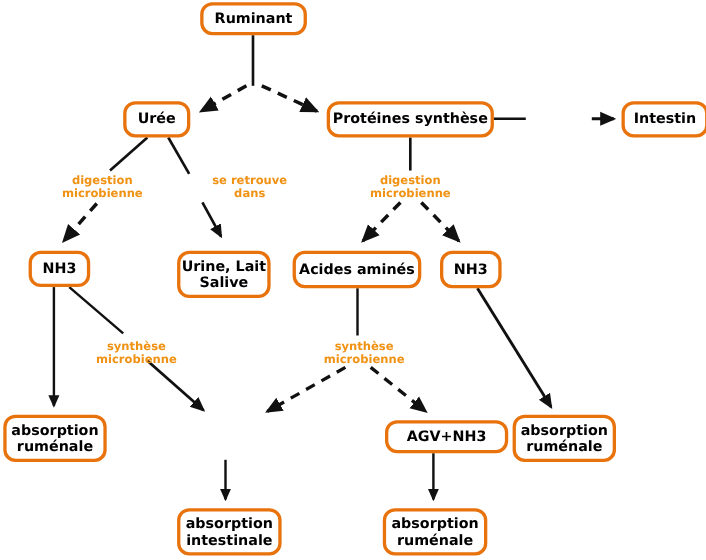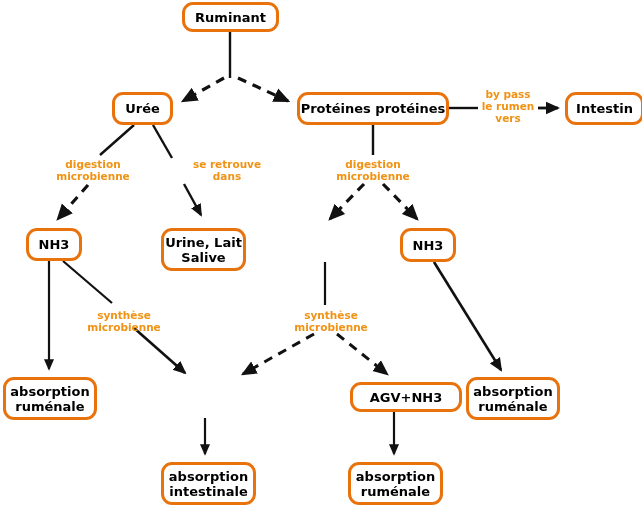--- a/index.html
+++ b/index.html
@@ -99,29 +99,30 @@
 
     <path d="M 205 418 L 205 454" stroke="#111111" stroke-width="2.2" fill="none" marker-end="url(#arrowhead)"></path>
 
     <path d="M 394 412 L 394 454" stroke="#111111" stroke-width="2.2" fill="none" marker-end="url(#arrowhead)"></path>
   </svg>
 
   <div class="node" style="left:182px; top:2px; width:97px; height:30px;">Ruminant</div>
 
   <div class="node" style="left:112px; top:92px; width:61px; height:33px;">Urée</div>
 
-  <div class="node" style="left:297px; top:92px; width:152px; height:33px;">Protéines protéines</div>
+  <div class="node" style="left:297px; top:92px; width:152px; height:33px;">Protéines synthèse</div>
 
   <div class="node" style="left:565px; top:92px; width:79px; height:33px;">Intestin</div>
 
   <div class="node" style="left:26px; top:228px; width:56px; height:33px;">NH3</div>
 
   <div class="node" style="left:161px; top:228px; width:85px; height:43px;">Urine, Lait
 Salive</div>
 
+  <div class="node" style="left:266px; top:228px; width:117px; height:34px;">Acides aminés</div>
 
   <div class="node" style="left:400px; top:228px; width:56px; height:34px;">NH3</div>
 
   <div class="node" style="left:3px; top:377px; width:94px; height:43px;">absorption
 ruménale</div>
 
 
   <div class="node" style="left:350px; top:382px; width:112px; height:30px;">AGV+NH3</div>
 
   <div class="node" style="left:466px; top:377px; width:94px; height:43px;">absorption
@@ -133,23 +134,20 @@
   <div class="node" style="left:348px; top:462px; width:95px; height:43px;">absorption
 ruménale</div>
 
 
   <div class="edge-label" style="left:47px; top:158px; width:92px;">digestion
 microbienne</div>
 
   <div class="edge-label" style="left:142px; top:158px; width:82px;margin-left:44px;">se retrouve
 dans</div>
 
-  <div class="edge-label" style="left:477px; top:88px; width:62px;">by pass
-le rumen
-vers</div>
 
   <div class="edge-label" style="left:327px; top:158px; width:92px;">digestion
 microbienne</div>
 
   <div class="edge-label" style="left:78px; top:309px; width:92px;">synthèse
 microbienne</div>
 
   <div class="edge-label" style="left:285px; top:309px; width:92px;">synthèse
 microbienne</div>
 

